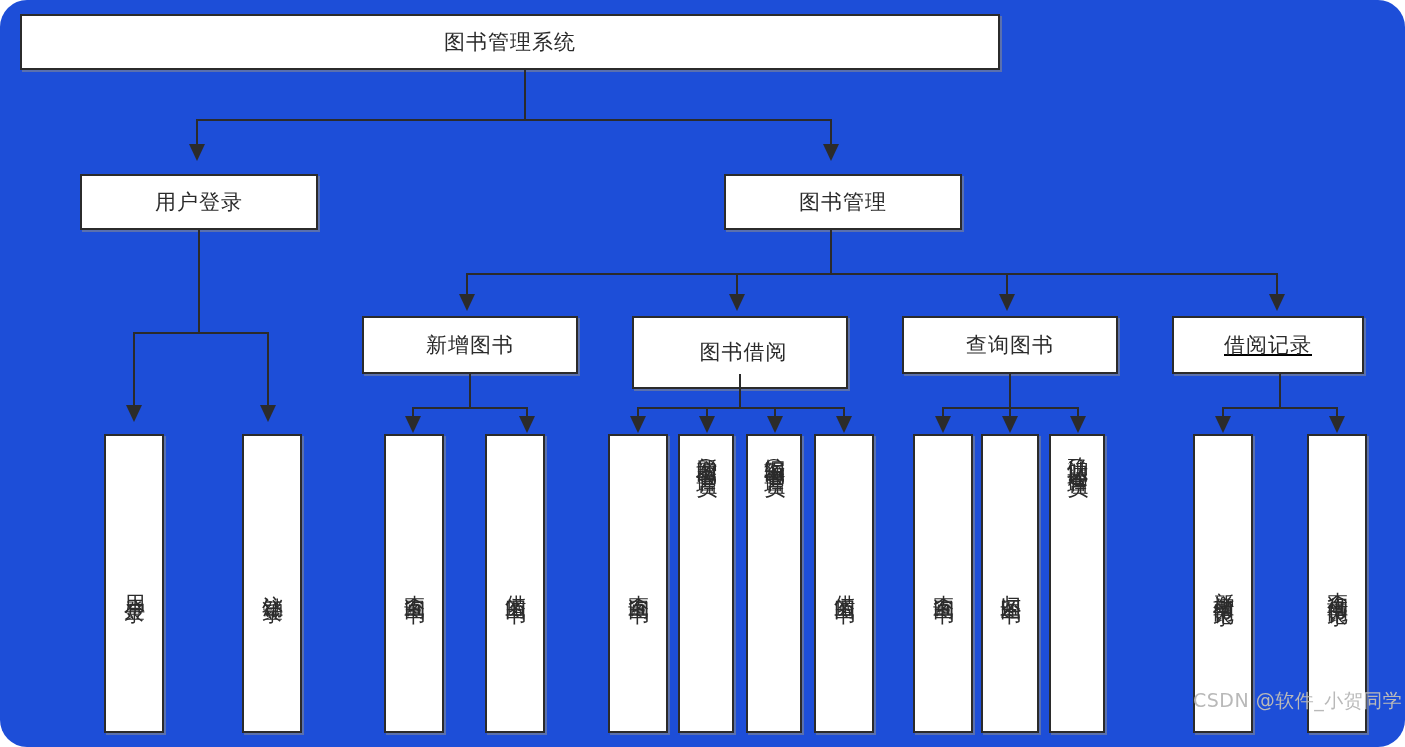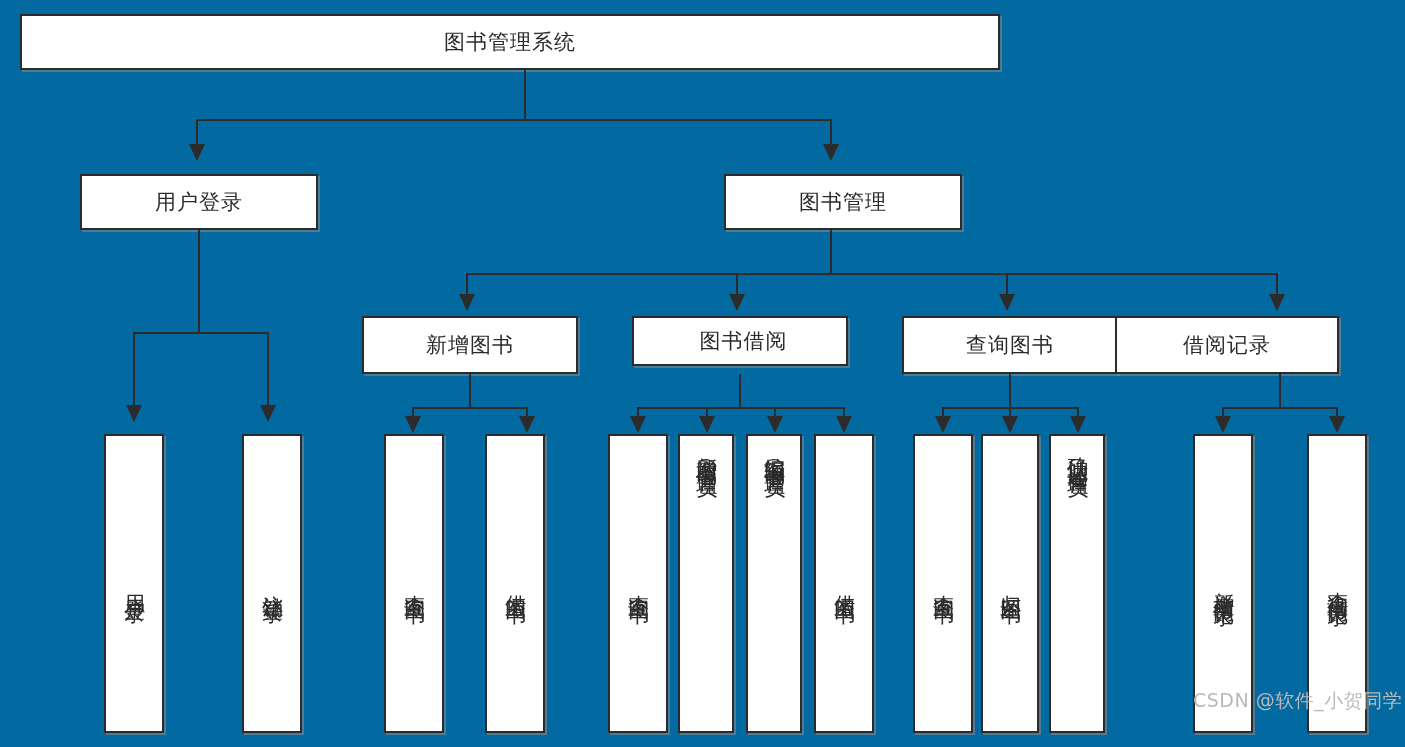--- a/index.html
+++ b/index.html
@@ -7,22 +7,23 @@
     padding: 0;
     background: #ffffff;
   }
   body {
     font-family: "DejaVu Sans", "Liberation Sans", sans-serif;
   }
   #canvas {
     position: relative;
     width: 1405px;
     height: 747px;
-    background: #0369a1;
+    background: #1d4ed8;
     overflow: hidden;
+    border-radius: 27px;
   }
   
   .node {
     position: absolute;
     box-sizing: border-box;
     background: #ffffff;
     border: 2px solid #2b2b2b;
     box-shadow: 2px 2px 0 0 rgba(140,140,140,0.55);
     display: flex;
     align-items: center;
@@ -130,29 +131,29 @@
   <div class="vline" style="left:1006px; top:273px; width:2px; height:24px;"></div>
   <div class="arrow" style="left:999px; top:294px;"></div>
 
   <div class="vline" style="left:1276px; top:273px; width:2px; height:24px;"></div>
   <div class="arrow" style="left:1269px; top:294px;"></div>
 
   <div class="node h" style="left:362px; top:316px; width:216px; height:58px;">
     <span class="label">新增图书</span>
   </div>
 
-  <div class="node h" style="left:632px; top:316px; width:216px; height:50px;padding-left:7px;">
+  <div class="node h" style="left:632px; top:316px; width:216px; height:73px;padding-left:7px;">
     <span class="label">图书借阅</span>
   </div>
 
   <div class="node h" style="left:902px; top:316px; width:216px; height:58px;">
     <span class="label">查询图书</span>
   </div>
 
-  <div class="node h" style="left:1115px; top:316px; width:224px; height:58px;">
+  <div class="node h" style="left:1172px; top:316px; width:192px; height:58px;text-decoration:underline;">
     <span class="label">借阅记录</span>
   </div>
 
   <div class="vline" style="left:469px; top:374px; width:2px; height:34px;"></div>
   <div class="hline" style="left:412px; top:407px; width:116px; height:2px;"></div>
   <div class="vline" style="left:412px; top:407px; width:2px; height:12px;"></div>
   <div class="arrow" style="left:405px; top:416px;"></div>
   <div class="vline" style="left:526px; top:407px; width:2px; height:12px;"></div>
   <div class="arrow" style="left:519px; top:416px;"></div>
 

